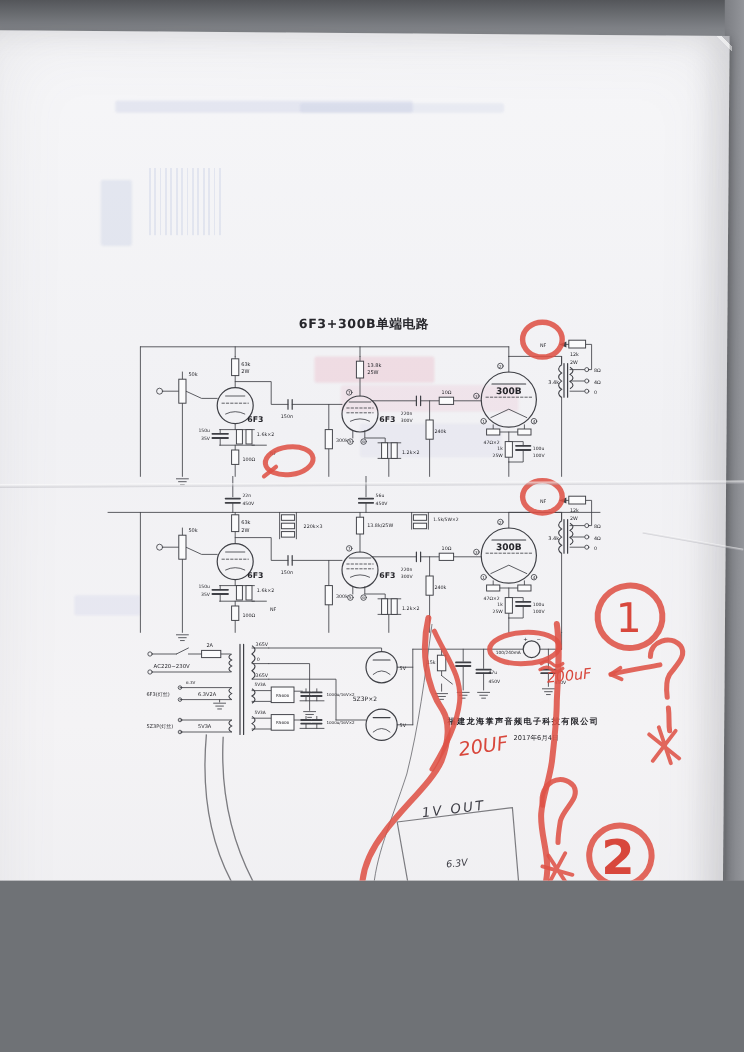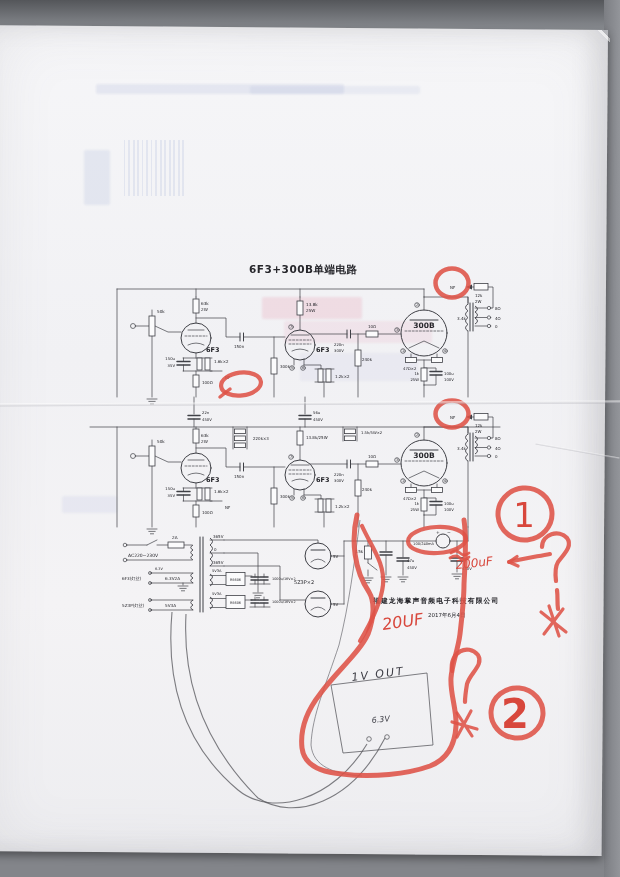--- a/index.html
+++ b/index.html
@@ -1,16 +1,16 @@
 <!DOCTYPE html>
 <html><head>
 <meta charset="utf-8">
 <style>
   html,body{margin:0;padding:0;background:#6f7276;}
-  .scan{position:relative;width:620px;height:877px;background:#83858a;overflow:hidden;font-family:"DejaVu Sans",sans-serif;}
+  .scan{position:relative;width:620px;height:734px;background:#83858a;overflow:hidden;font-family:"DejaVu Sans",sans-serif;}
   .topband{position:absolute;top:0;left:0;right:0;height:32px;background:linear-gradient(#54565a,#8e9196);z-index:0;}
   .rightband{position:absolute;top:0;right:0;width:16px;height:100%;background:linear-gradient(90deg,#7c7e83,#93959a);z-index:0;}
   .paper{position:absolute;left:-4px;top:30px;width:612px;height:826px;background:
       linear-gradient(180deg,#f6f6f8 0%,#f1f1f4 40%,#f4f3f5 70%,#ededf0 100%);
       transform:rotate(.45deg);transform-origin:top right;
       box-shadow:0 4px 9px rgba(0,0,0,.4), inset 0 0 60px rgba(120,120,130,.12), inset -14px 0 22px rgba(110,112,118,.18);
       z-index:1;}
   .overlay{position:absolute;left:0;top:0;width:620px;height:877px;z-index:3;}
   .bleed{position:absolute;filter:blur(1px);border-radius:2px;z-index:2;}
   .barcode{position:absolute;left:124px;top:140px;width:62px;height:56px;opacity:.5;filter:blur(.4px);

